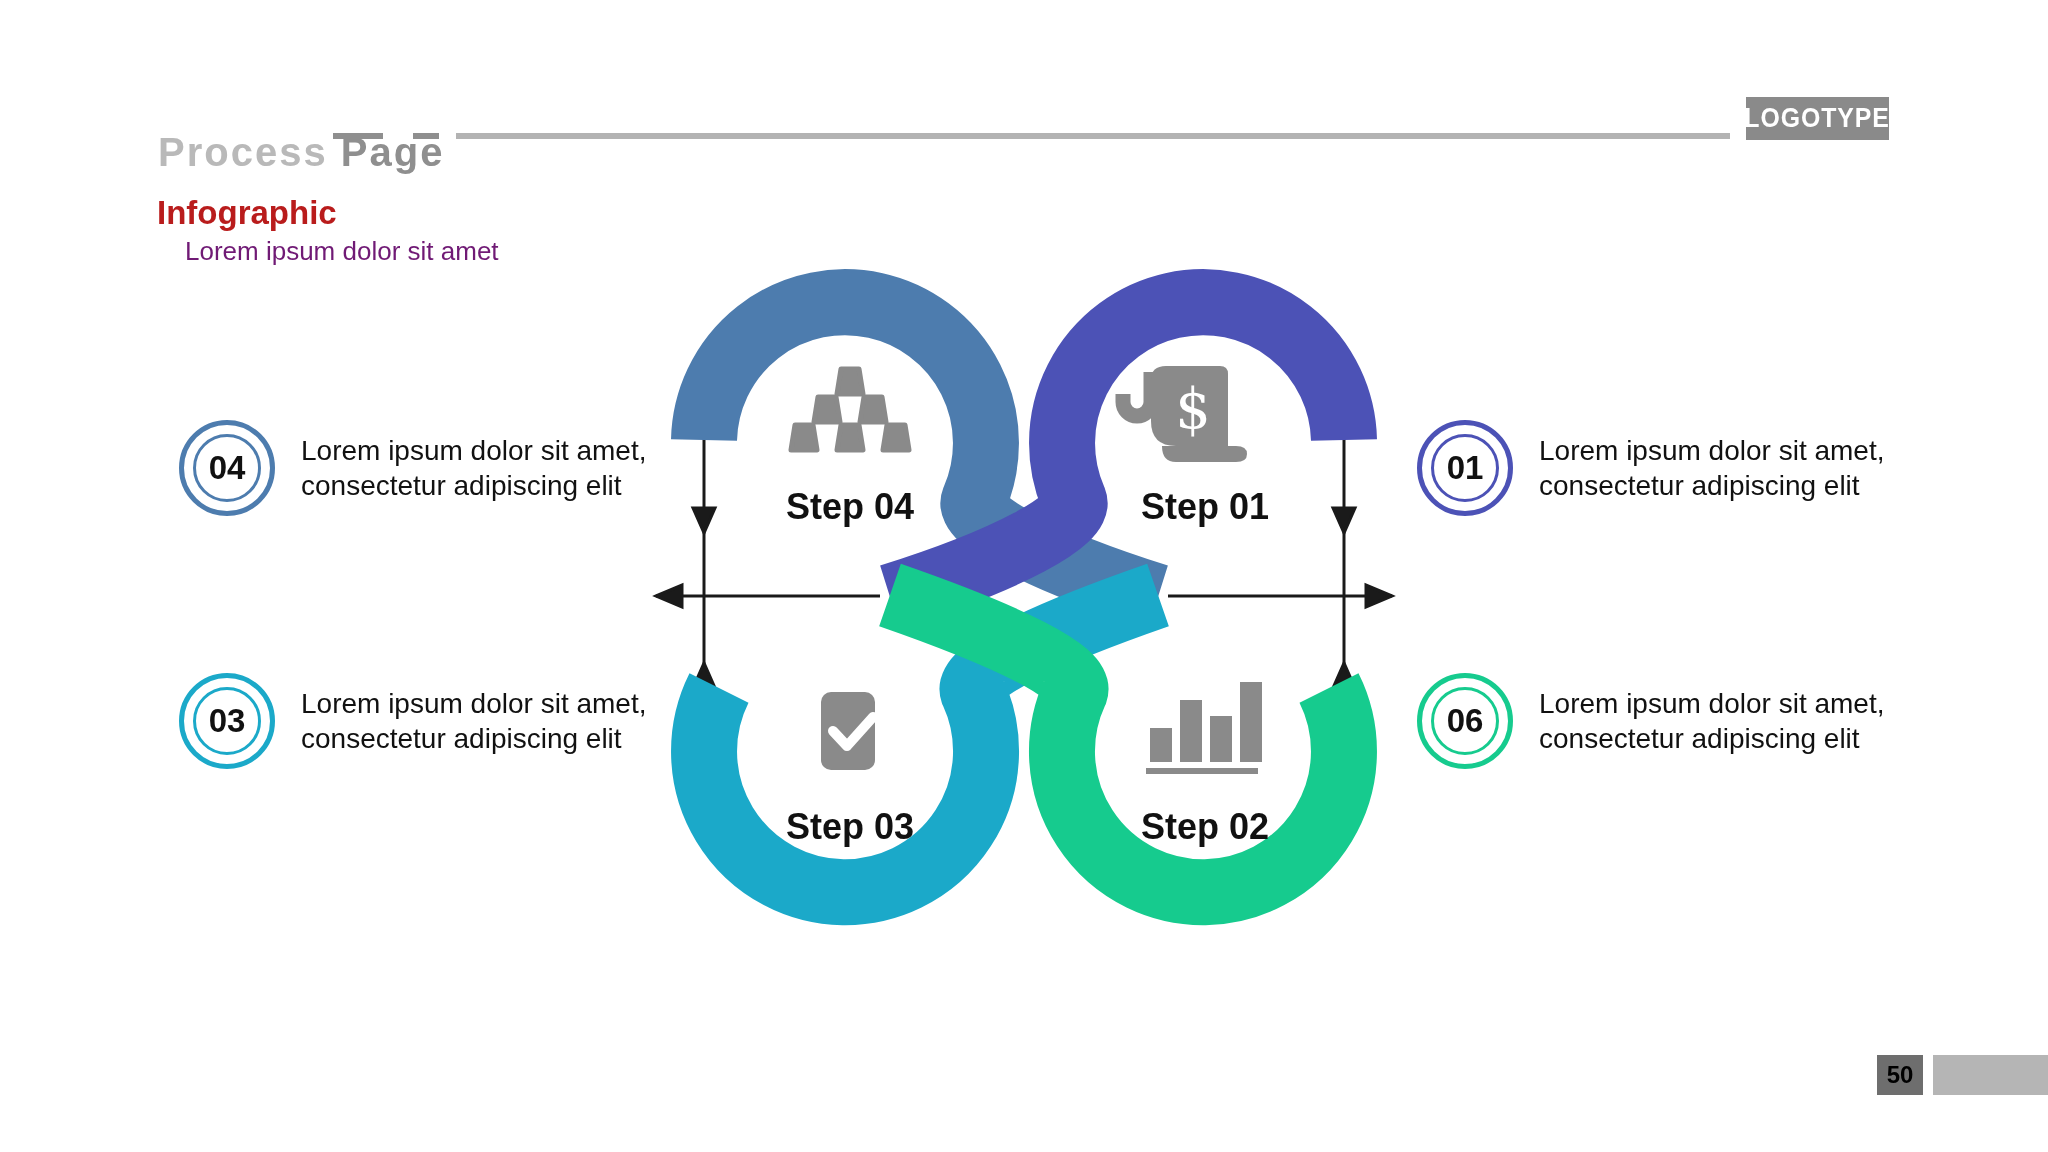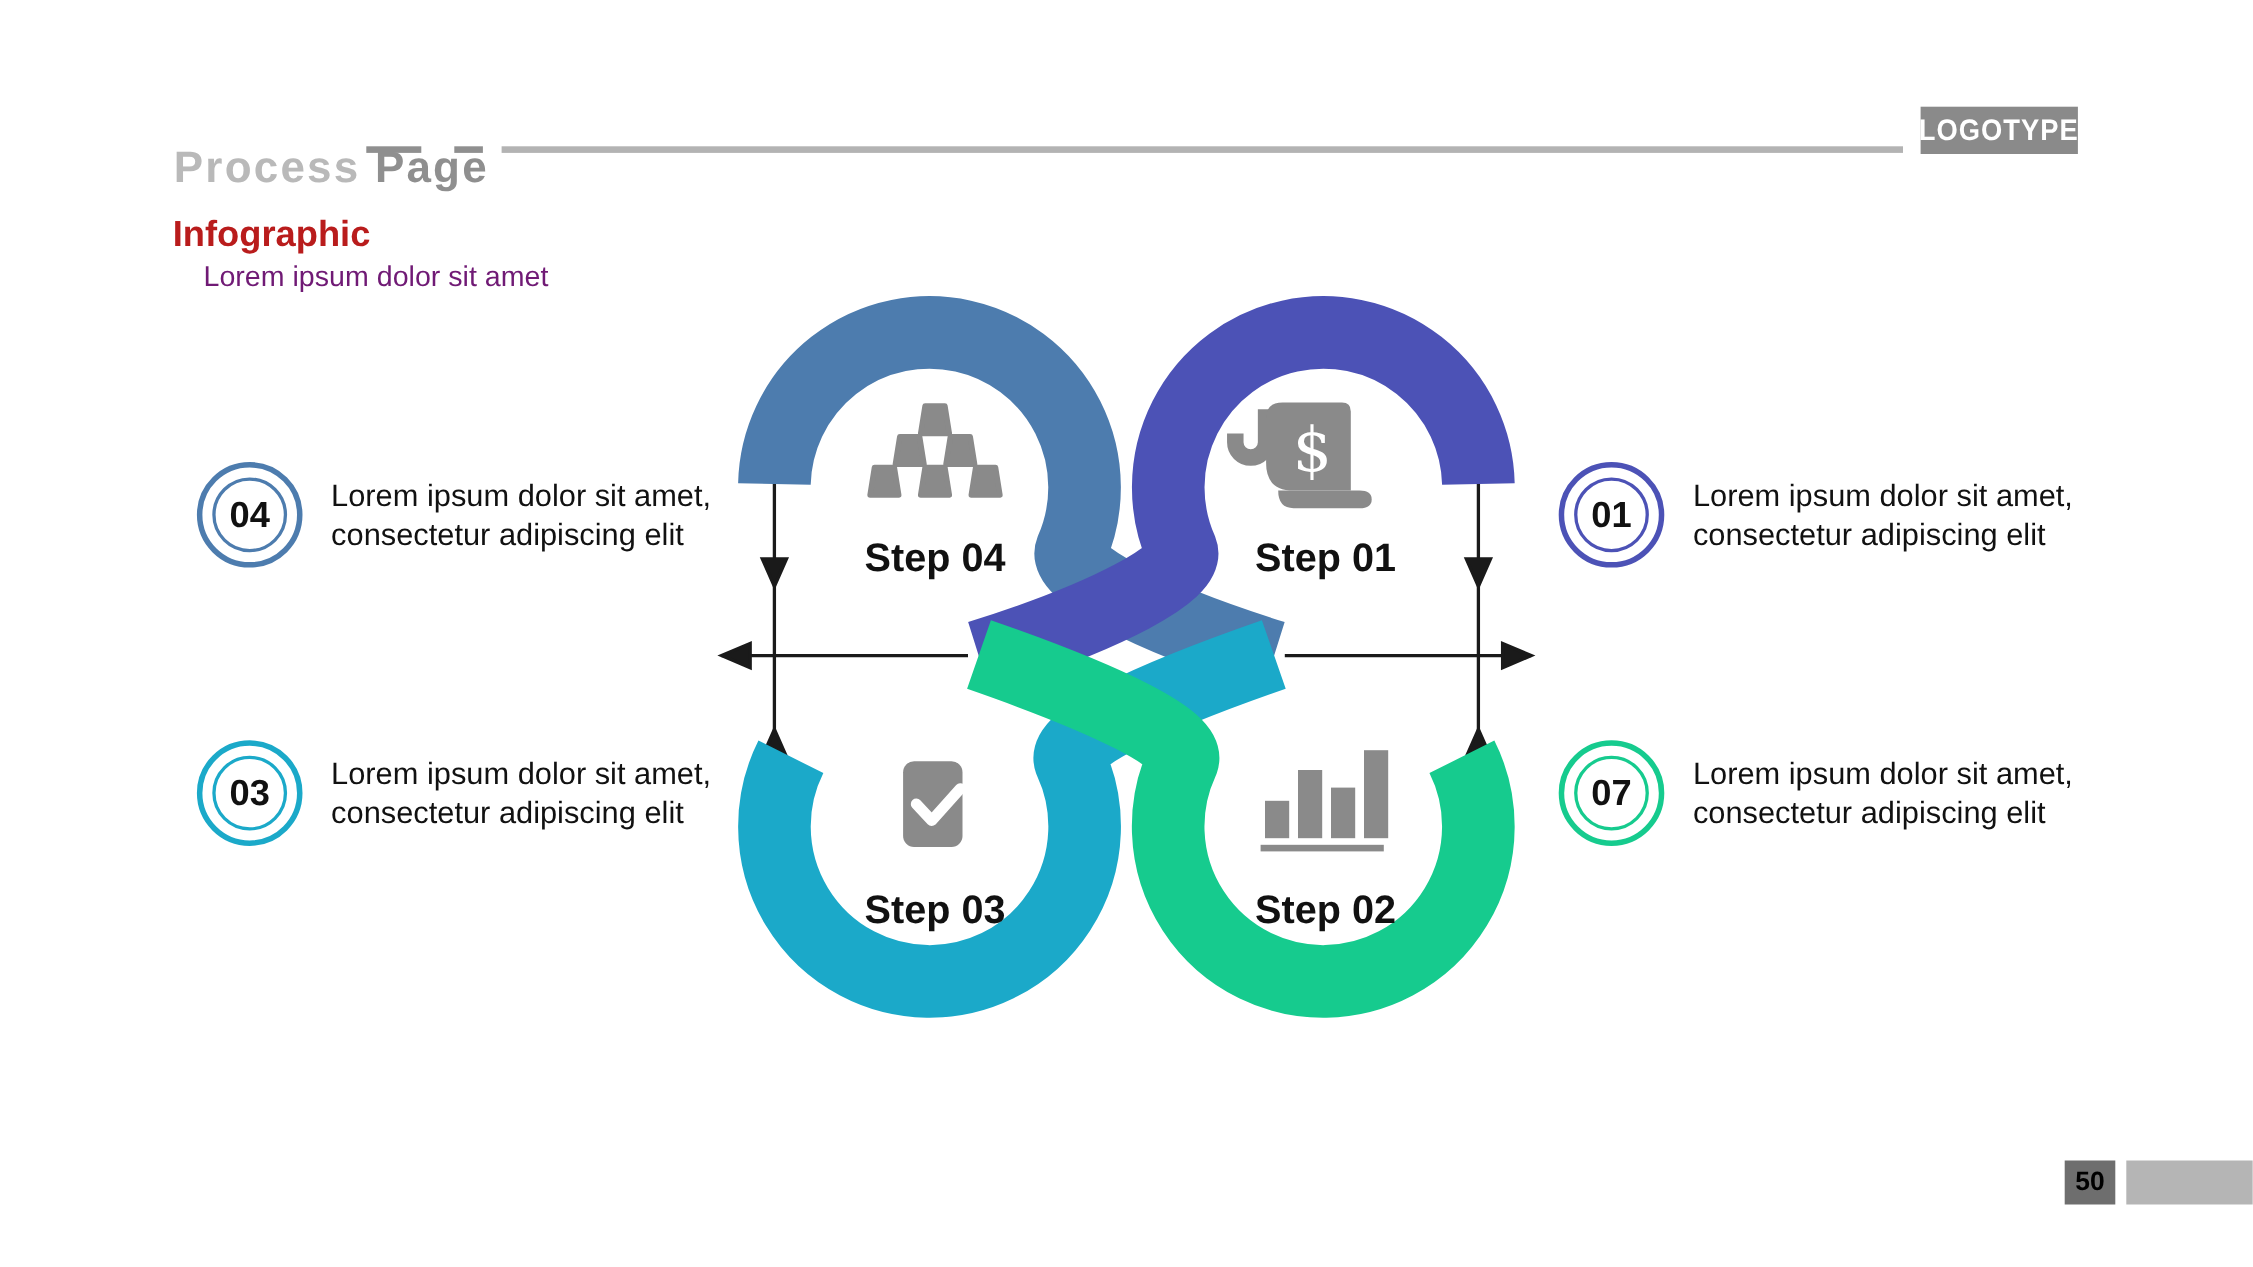--- a/index.html
+++ b/index.html
@@ -97,21 +97,21 @@
   </div>
   <div class="anno-text">
     <div>Lorem ipsum dolor sit amet,</div>
     <div>consectetur adipiscing elit</div>
   </div>
 </div>
 
 <div class="anno anno-02">
   <div class="badge ring-02">
     <div class="badge-inner ring-02">
-      <span class="badge-num">07</span>
+      <span class="badge-num">06</span>
     </div>
   </div>
   <div class="anno-text">
     <div>Lorem ipsum dolor sit amet,</div>
     <div>consectetur adipiscing elit</div>
   </div>
 </div>
 
 <svg class="diagram" viewBox="0 0 2048 1152" xmlns="http://www.w3.org/2000/svg">
 

